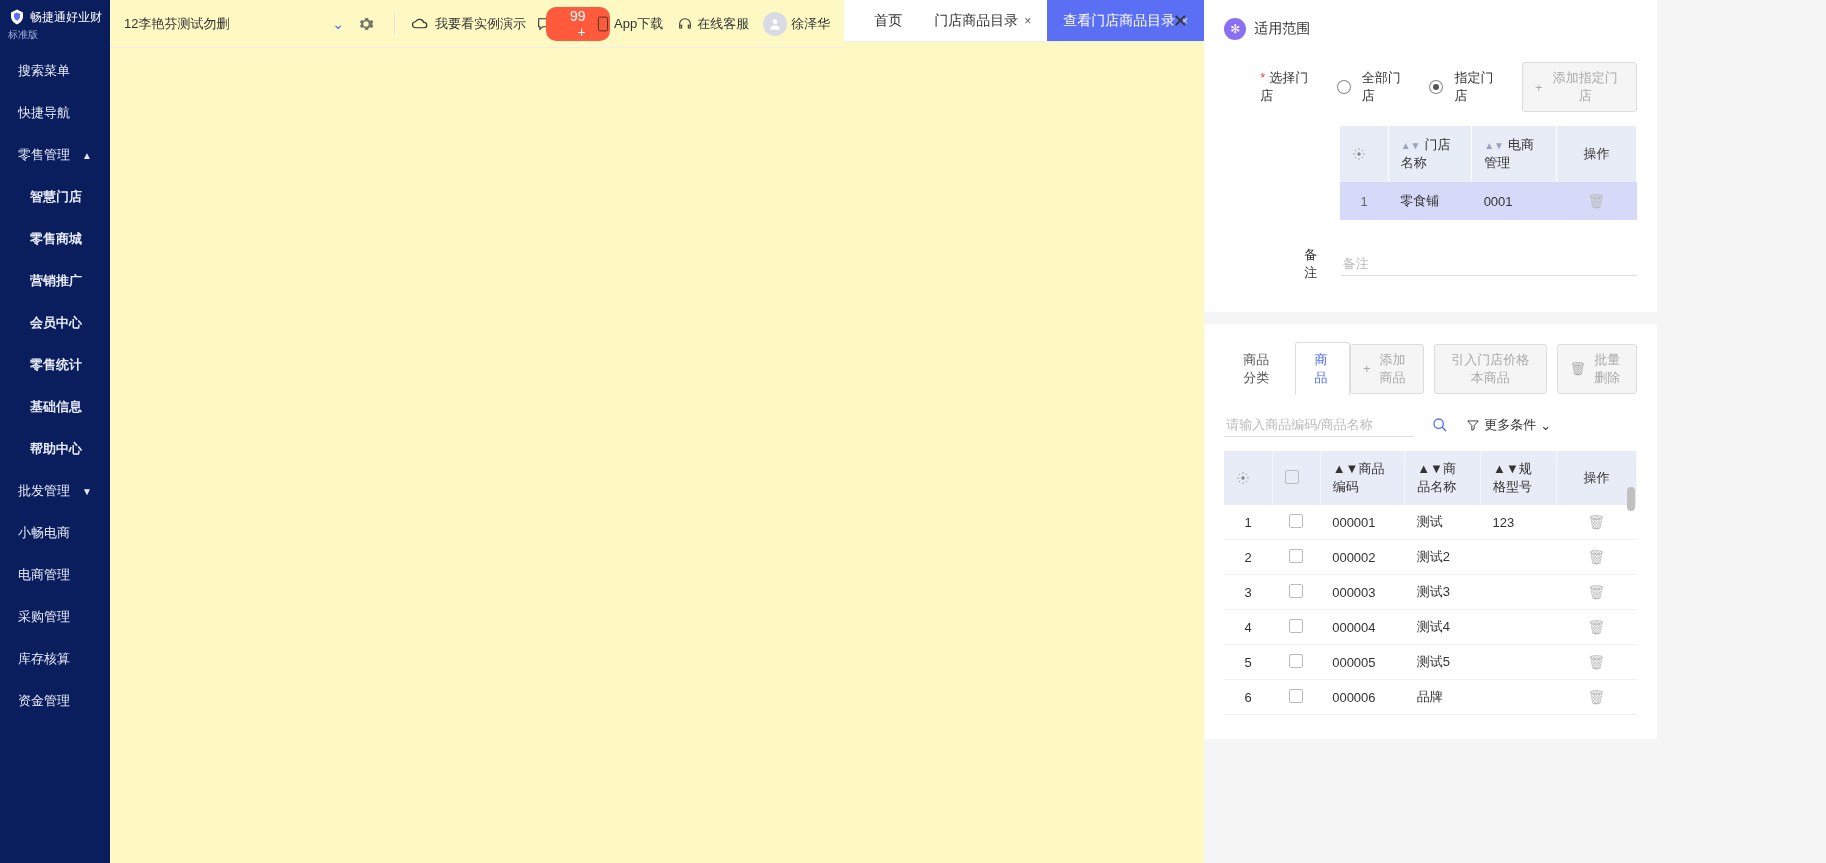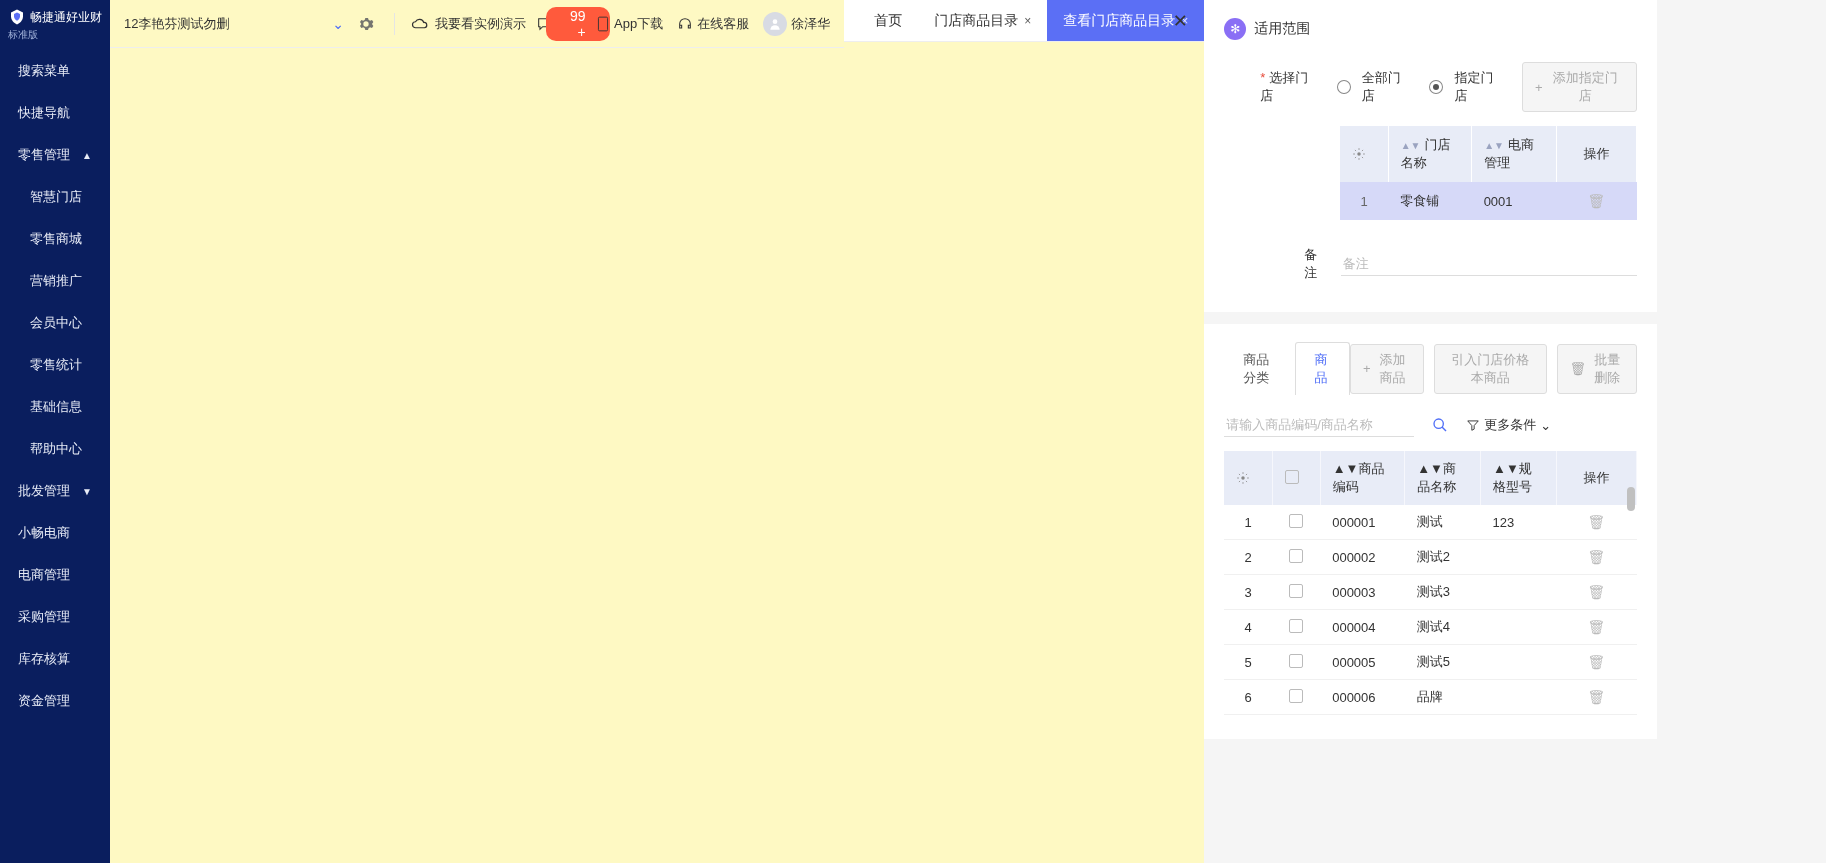--- a/index.html
+++ b/index.html
@@ -6,21 +6,21 @@
 body { font-family:"Microsoft YaHei","PingFang SC",sans-serif; font-size:13px; color:#333; background:#f5f5f5; overflow:hidden; }
 .app { display:flex; height:863px; width:1657px; }
 
 
 .sidebar { width:110px; background:#0a1e5e; color:#fff; display:flex; flex-direction:column; overflow-y:auto; }
 .logo { display:flex; align-items:center; padding:8px 8px 2px; gap:4px; }
 .logo-icon { width:18px; height:18px; }
 .logo-text { font-size:12px; font-weight:500; }
 .logo-sub { font-size:10px; padding:0 8px 8px; color:#9fb0d8; }
 .side-item { padding:12px 18px; font-size:13px; color:#e8ecf7; cursor:pointer; display:flex; align-items:center; justify-content:space-between; }
-.side-item.sub { padding-left:30px; font-size:13px; }
+.side-item.sub { padding-left:30px; font-size:13px;font-weight:bold; }
 .caret { font-size:10px; }
 
 
 .main { flex:1; display:flex; flex-direction:row; background:#fef9c3; overflow:hidden; }
 
 
 .topbar { height:48px; display:flex; align-items:center; padding:0 14px; border-bottom:1px solid #eee; gap:10px; }
 .org-select { display:flex; align-items:center; gap:8px; color:#333; font-size:13px; min-width:220px; }
 .org-select .chev { color:#4f6ef7; font-size:14px; margin-left:auto; }
 .gear { color:#666; cursor:pointer; padding:4px; }

